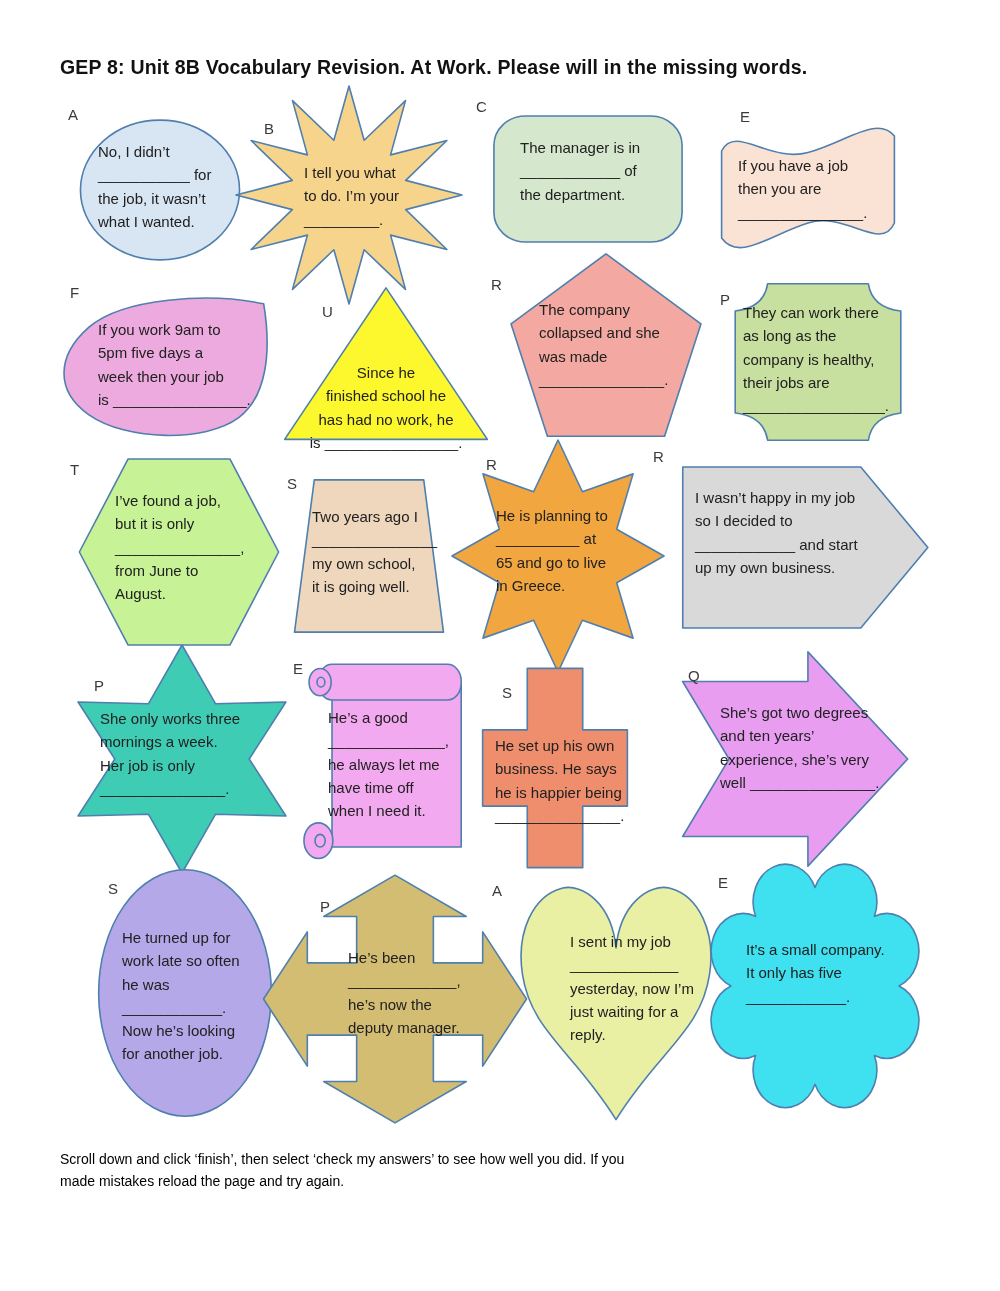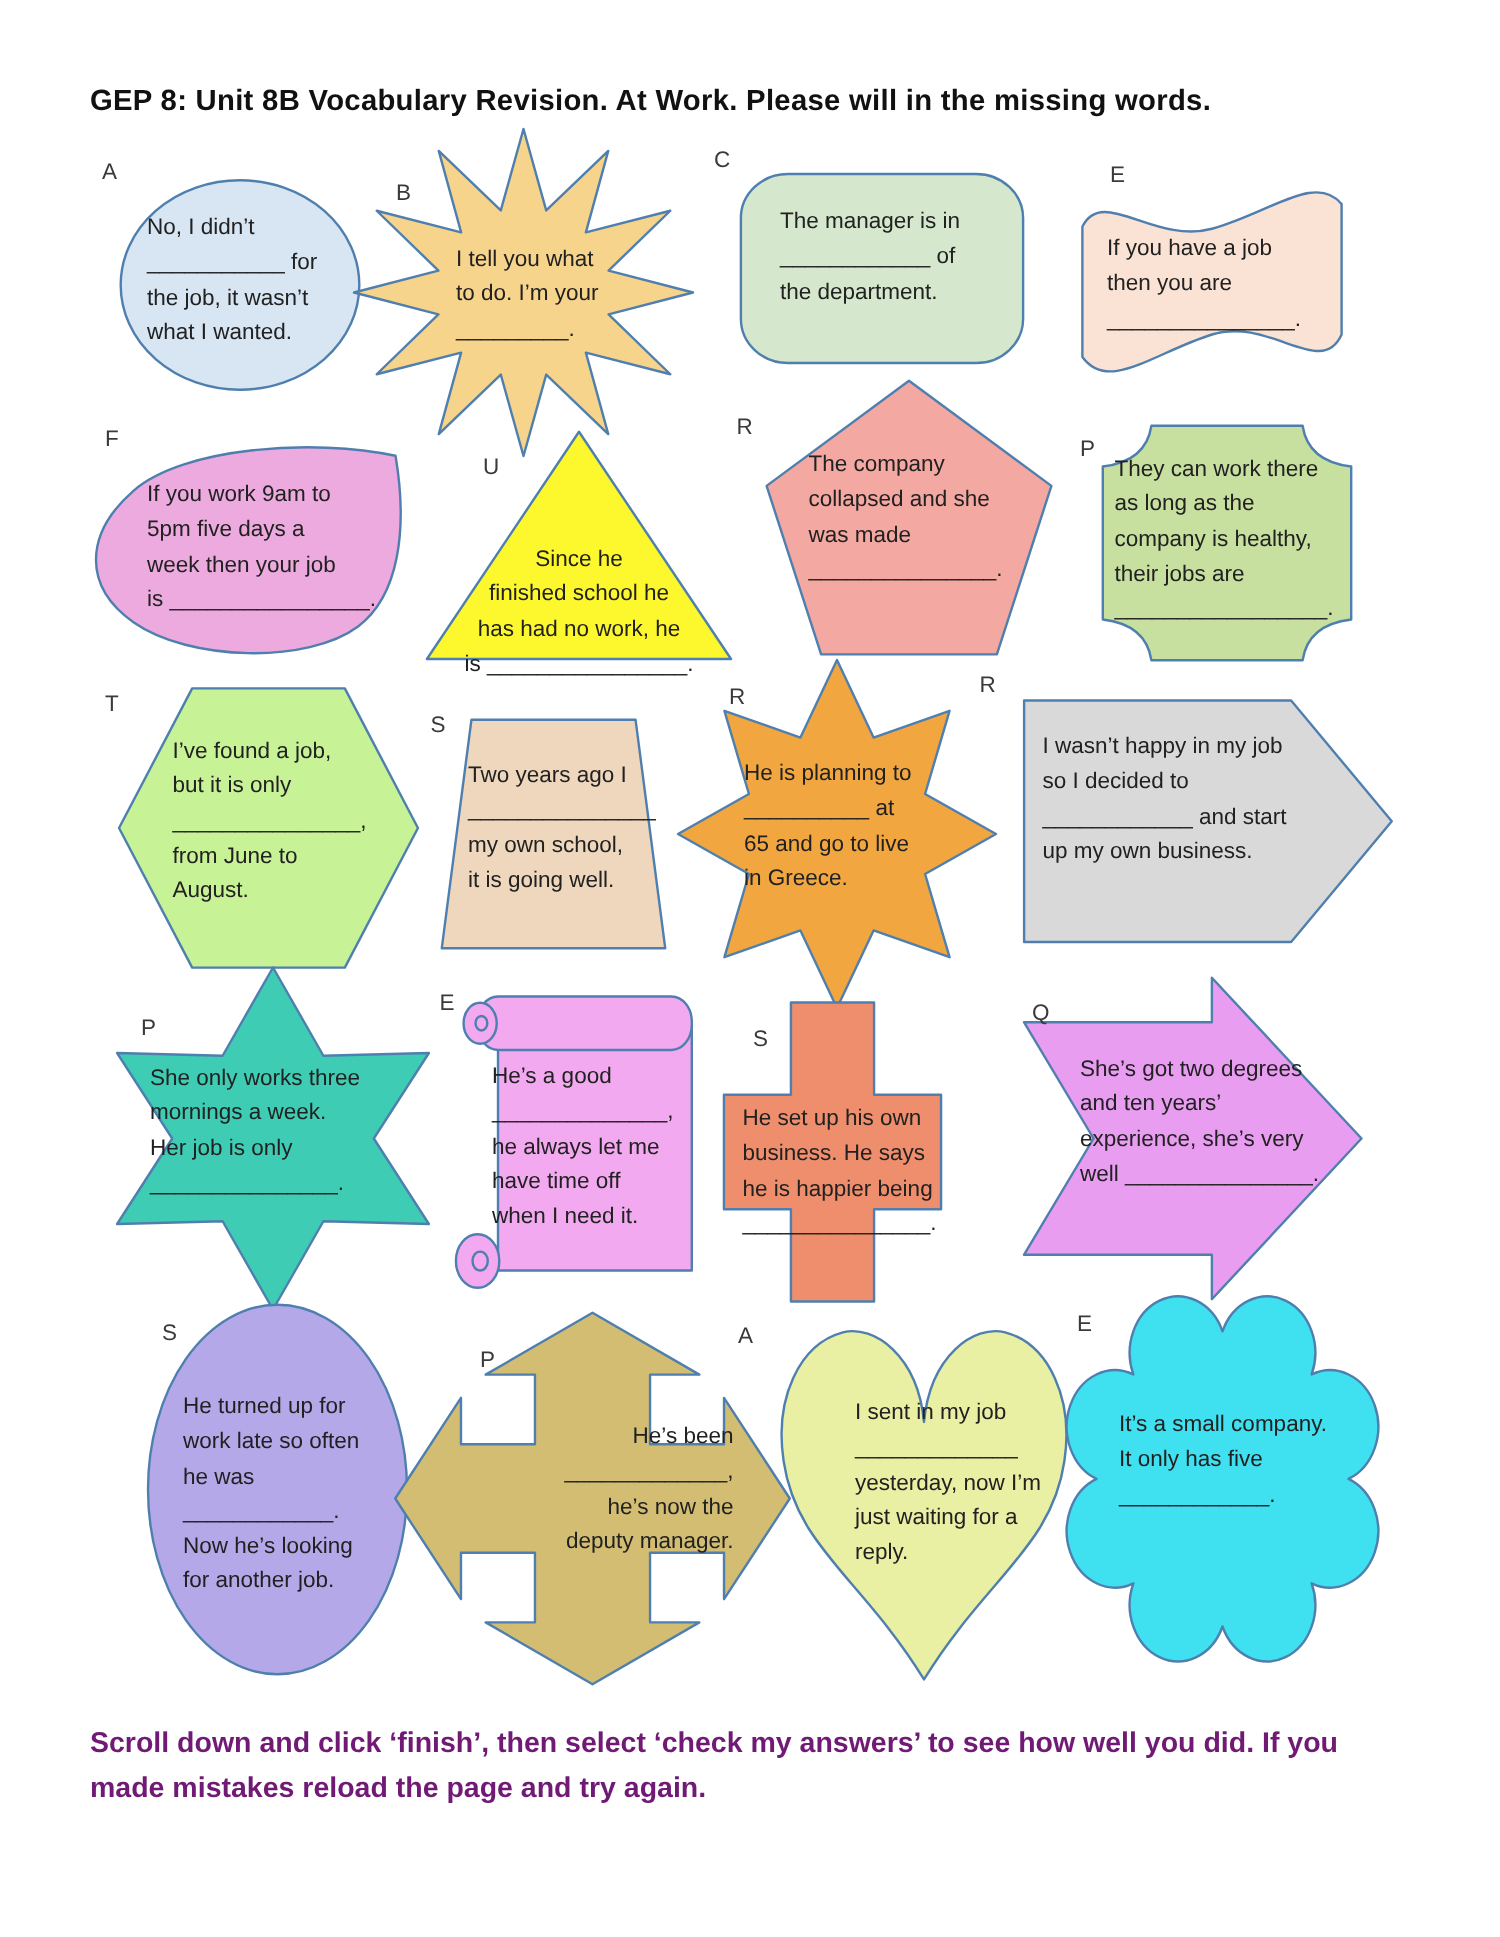--- a/index.html
+++ b/index.html
@@ -1,21 +1,21 @@
 <!DOCTYPE html>
 <html style="--outline: #4f7fae; --ink: #212121;"><head>
 <meta charset="utf-8">
 <style>
   html,body{margin:0;padding:0;background:#fff;}
   #page{position:relative;width:1000px;height:1291px;background:#fff;overflow:hidden;
         font-family:"Liberation Sans",sans-serif;color:var(--ink,#212121);}
   .title{position:absolute;left:60px;top:56px;width:890px;font-size:19.5px;font-weight:bold;
          letter-spacing:.2px;color:#111;}
-  .footer{position:absolute;left:60px;top:1148px;width:890px;font-size:19px;font-weight:bold;
-          line-height:1.6;white-space:pre-line;color:#701a75;}
+  .footer{position:absolute;left:60px;top:1148px;width:890px;font-size:14px;font-weight:normal;
+          line-height:1.6;white-space:pre-line;color:#000000;}
   .shape{position:absolute;}
   .shape svg{position:absolute;left:0;top:0;width:100%;height:100%;overflow:visible;}
   .shape svg *{stroke:var(--outline,#4f7fae);stroke-width:1.6px;vector-effect:non-scaling-stroke;
                stroke-linejoin:round;}
   .lbl{position:absolute;font-size:15px;color:#3a3a3a;z-index:3;}
   .txt{position:absolute;font-size:15px;line-height:1.55;white-space:pre-line;z-index:2;
        color:var(--ink,#212121);}
   .ctr{text-align:center;}
 </style>
 </head>
@@ -217,21 +217,21 @@
 ____________.
 Now he’s looking
 for another job.</div>
   </div>
 
   <div class="shape" style="left:258px;top:870px;width:274px;height:258px;">
     <span class="lbl" style="left:62px;top:28px;">P</span>
     <svg viewBox="0 0 100 100" preserveAspectRatio="none">
       <polygon points="50,2 76,18 64,18 64,36 82,36 82,24 98,50 82,76 82,64 64,64 64,82 76,82 50,98 24,82 36,82 36,64 18,64 18,76 2,50 18,24 18,36 36,36 36,18 24,18" style="fill: rgb(211, 189, 114);"></polygon>
       </svg>
-    <div class="txt" style="left:79px;top:76px;width:152px;text-align:right;">He’s been
+    <div class="txt" style="left:90px;top:76px;width:152px;">He’s been
 _____________,
 he’s now the
 deputy manager.</div>
   </div>
 
   <div class="shape" style="left:512px;top:870px;width:208px;height:260px;">
     <span class="lbl" style="left:-20px;top:12px;">A</span>
     <svg viewBox="0 0 100 100" preserveAspectRatio="none">
       <path d="M50,30 C48,13 34,5 24,7 C10,10 2,24 5,40 C9,62 30,70 50,96 C70,70 91,62 95,40 C98,24 90,10 76,7 C66,5 52,13 50,30 Z" style="fill: rgb(233, 239, 163);"></path>
       </svg>

